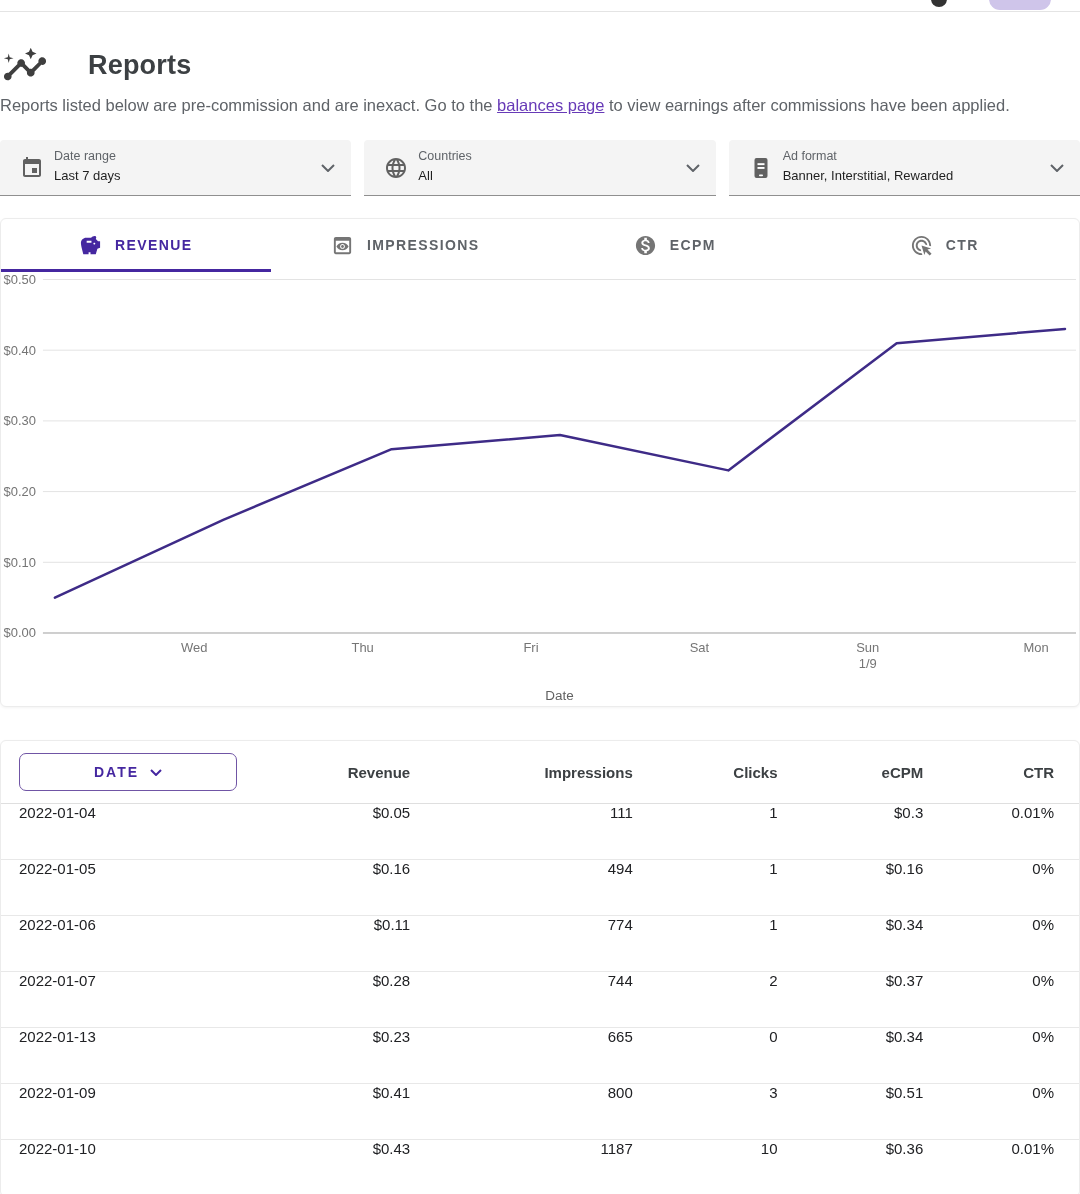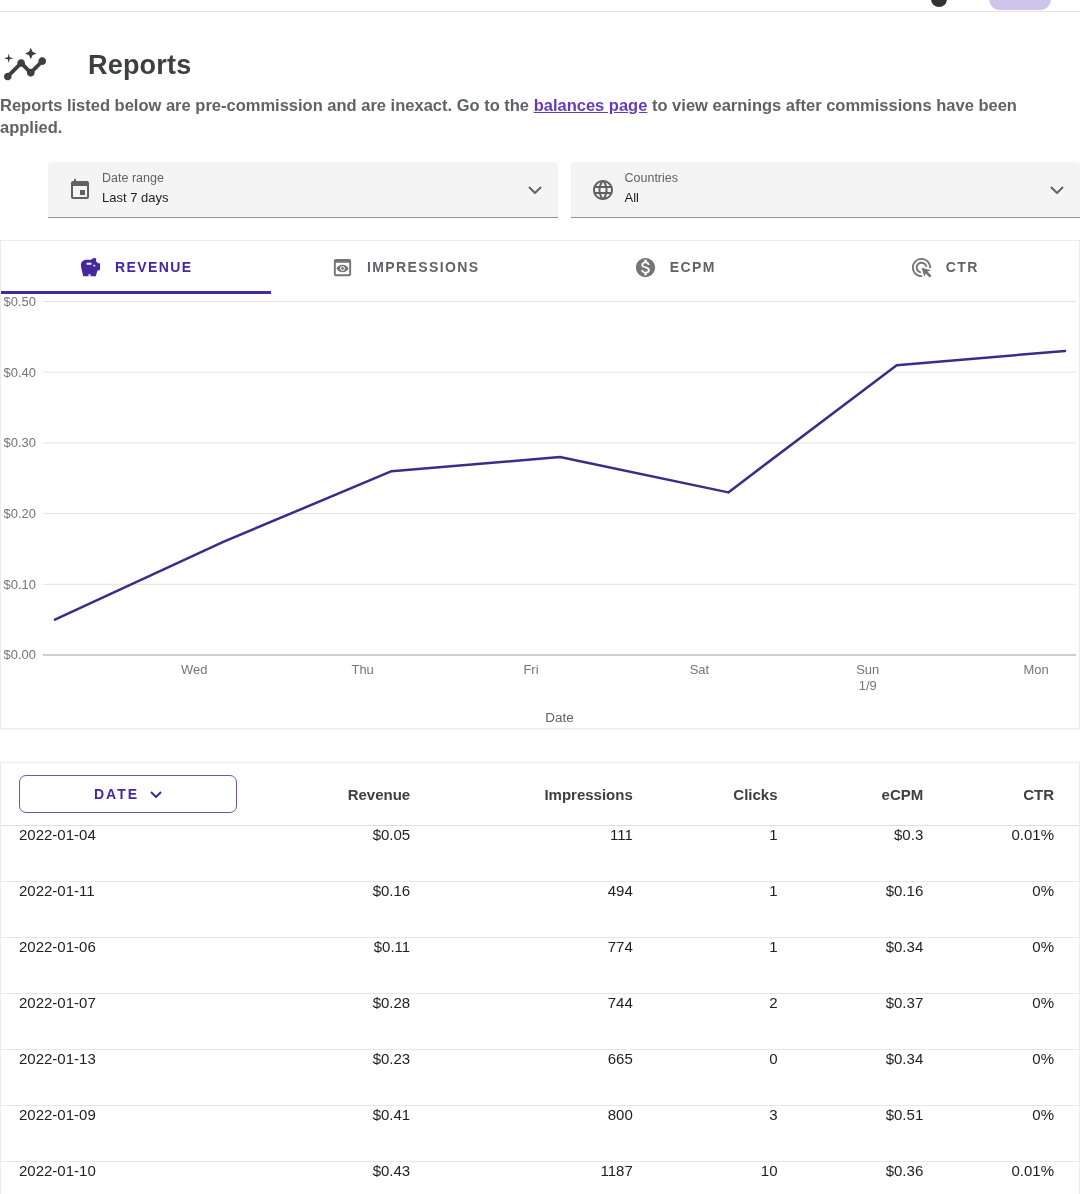--- a/index.html
+++ b/index.html
@@ -13,35 +13,35 @@
   
   .top-strip { position:relative; height:12px; border-bottom:1px solid #e4e4e4; }
   .avatar-partial { position:absolute; left:931px; top:-9px; width:16px; height:16px; border-radius:50%; background:#333; }
   .pill-partial { position:absolute; left:989px; top:-12px; width:62px; height:22px; border-radius:12px; background:#cfc5ea; }
 
   
   .title-row { display:flex; align-items:center; margin-top:30px; height:46px; }
   .title-icon { width:46px; height:46px; margin-left:2px; flex:none; }
   .page-title { font-size:27px; font-weight:700; color:#3c4043; margin:0 4px 0 40px; letter-spacing:.2px; }
 
-  .subtitle { margin:6px 0 0 0; font-size:16.5px; line-height:22px; color:#5f6368;font-weight:bold; }
+  .subtitle { margin:6px 0 0 0; font-size:16.5px; line-height:22px; color:#5f6368; }
   .subtitle a { color:#673ab7; text-decoration:underline; cursor:pointer; }
 
   
-  .filters { display:flex; gap:13px; margin-top:24px;margin-left:48px; }
+  .filters { display:flex; gap:13px; margin-top:24px; }
   .filter { flex:1; height:56px; background:#f4f4f4; border-bottom:1px solid #8f8f8f;
             border-radius:4px 4px 0 0; display:flex; align-items:center; position:relative; cursor:pointer; }
   .filter-icon { margin-left:20px; width:24px; height:24px; flex:none; }
   .filter-text { margin-left:10px; display:flex; flex-direction:column; }
   .filter-label { font-size:12.5px; color:#5f6368; line-height:15px; }
   .filter-value { font-size:13px; color:#1f1f1f; line-height:21px; margin-top:1px; }
   .filter-chevron { position:absolute; right:16px; top:24px; }
 
   
-  .card { border:1px solid #ececec; border-radius:0; box-shadow:0 1px 3px rgba(0,0,0,.05); background:#fff; }
+  .card { border:1px solid #ececec; border-radius:6px; box-shadow:0 1px 3px rgba(0,0,0,.05); background:#fff; }
   .card-chart { margin-top:22px; }
   .card-table { margin-top:33px; }
 
   
   .tabs { display:flex; height:52px; }
   .tab { flex:1; display:flex; align-items:center; justify-content:center; gap:13px;
          cursor:pointer; position:relative; font-size:14px; letter-spacing:1.4px;
          color:#5f6368; font-weight:600; }
   .tab.active { color:#4527a0; font-weight:700; }
   .tab.active::after { content:""; position:absolute; left:0; right:0; bottom:-1px; height:3px; background:#4527a0; }
@@ -98,20 +98,35 @@
         <path d="M1 1l6 6 6-6" stroke="#5f6368" stroke-width="2" fill="none"></path>
       </svg>
   </div>
   <div class="filter">
     <svg class="filter-icon" viewBox="0 0 24 24">
       <path fill="#616161" d="M11.99 2C6.47 2 2 6.48 2 12s4.47 10 9.99 10C17.52 22 22 17.52 22 12S17.52 2 11.99 2zm6.93 6h-2.95c-.32-1.25-.78-2.45-1.38-3.56 1.84.63 3.37 1.91 4.33 3.56zM12 4.04c.83 1.2 1.48 2.53 1.91 3.96h-3.82c.43-1.43 1.08-2.76 1.91-3.96zM4.26 14C4.1 13.36 4 12.69 4 12s.1-1.36.26-2h3.38c-.08.66-.14 1.32-.14 2 0 .68.06 1.34.14 2H4.26zm.82 2h2.95c.32 1.25.78 2.45 1.38 3.56-1.84-.63-3.37-1.9-4.33-3.56zm2.95-8H5.08c.96-1.66 2.49-2.93 4.33-3.56C8.81 5.55 8.35 6.75 8.03 8zM12 19.96c-.83-1.2-1.48-2.53-1.91-3.96h3.82c-.43 1.43-1.08 2.76-1.91 3.96zM14.34 14H9.66c-.09-.66-.16-1.32-.16-2 0-.68.07-1.35.16-2h4.68c.09.65.16 1.32.16 2 0 .68-.07 1.34-.16 2zm.25 5.56c.6-1.11 1.06-2.31 1.38-3.56h2.95c-.96 1.65-2.49 2.93-4.33 3.56zM16.36 14c.08-.66.14-1.32.14-2 0-.68-.06-1.34-.14-2h3.38c.16.64.26 1.31.26 2s-.1 1.36-.26 2h-3.38z"></path>
     </svg>
     <div class="filter-text">
       <span class="filter-label">Countries</span>
       <span class="filter-value">All</span>
+    </div>
+    <svg class="filter-chevron" width="14" height="8" viewBox="0 0 14 8">
+        <path d="M1 1l6 6 6-6" stroke="#5f6368" stroke-width="2" fill="none"></path>
+      </svg>
+  </div>
+  <div class="filter">
+    <svg class="filter-icon" viewBox="0 0 24 24">
+      <rect x="5.5" y="2" width="13" height="20" rx="2" fill="#616161"></rect>
+      <rect x="8.5" y="7.2" width="7" height="1.9" fill="#ffffff"></rect>
+      <rect x="8.5" y="11" width="7" height="1.9" fill="#ffffff"></rect>
+      <rect x="10" y="18.6" width="4" height="1.6" rx=".8" fill="#ffffff"></rect>
+    </svg>
+    <div class="filter-text">
+      <span class="filter-label">Ad format</span>
+      <span class="filter-value">Banner, Interstitial, Rewarded</span>
     </div>
     <svg class="filter-chevron" width="14" height="8" viewBox="0 0 14 8">
         <path d="M1 1l6 6 6-6" stroke="#5f6368" stroke-width="2" fill="none"></path>
       </svg>
   </div>
 </div>
 
 <div class="card card-chart">
   <div class="tabs">
     <div class="tab active">
@@ -183,21 +198,21 @@
   <div id="table-body">
       <div class="trow">
         <div class="td col-date">2022-01-04</div>
         <div class="td col-revenue">$0.05</div>
         <div class="td col-impressions">111</div>
         <div class="td col-clicks">1</div>
         <div class="td col-ecpm">$0.3</div>
         <div class="td col-ctr">0.01%</div>
       </div>
       <div class="trow">
-        <div class="td col-date">2022-01-11</div>
+        <div class="td col-date">2022-01-05</div>
         <div class="td col-revenue">$0.16</div>
         <div class="td col-impressions">494</div>
         <div class="td col-clicks">1</div>
         <div class="td col-ecpm">$0.16</div>
         <div class="td col-ctr">0%</div>
       </div>
       <div class="trow">
         <div class="td col-date">2022-01-06</div>
         <div class="td col-revenue">$0.11</div>
         <div class="td col-impressions">774</div>

